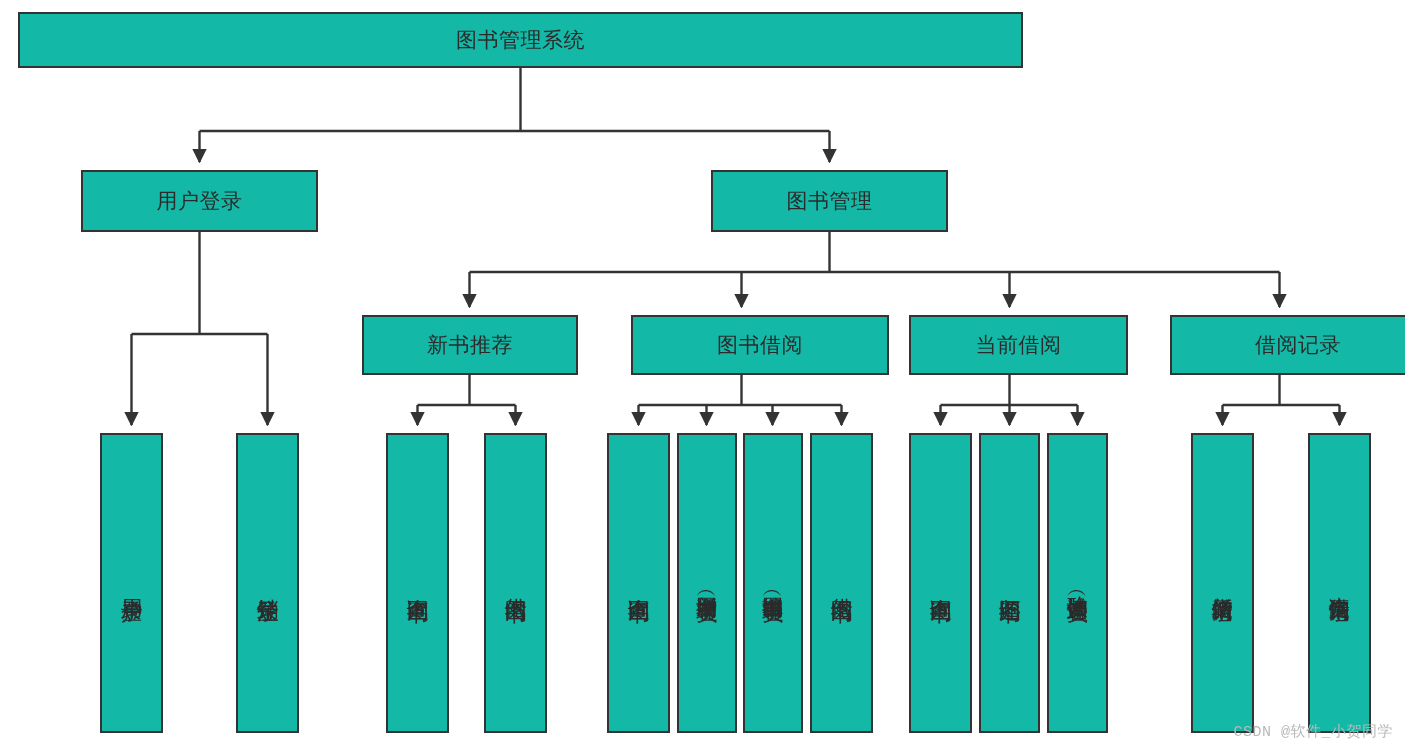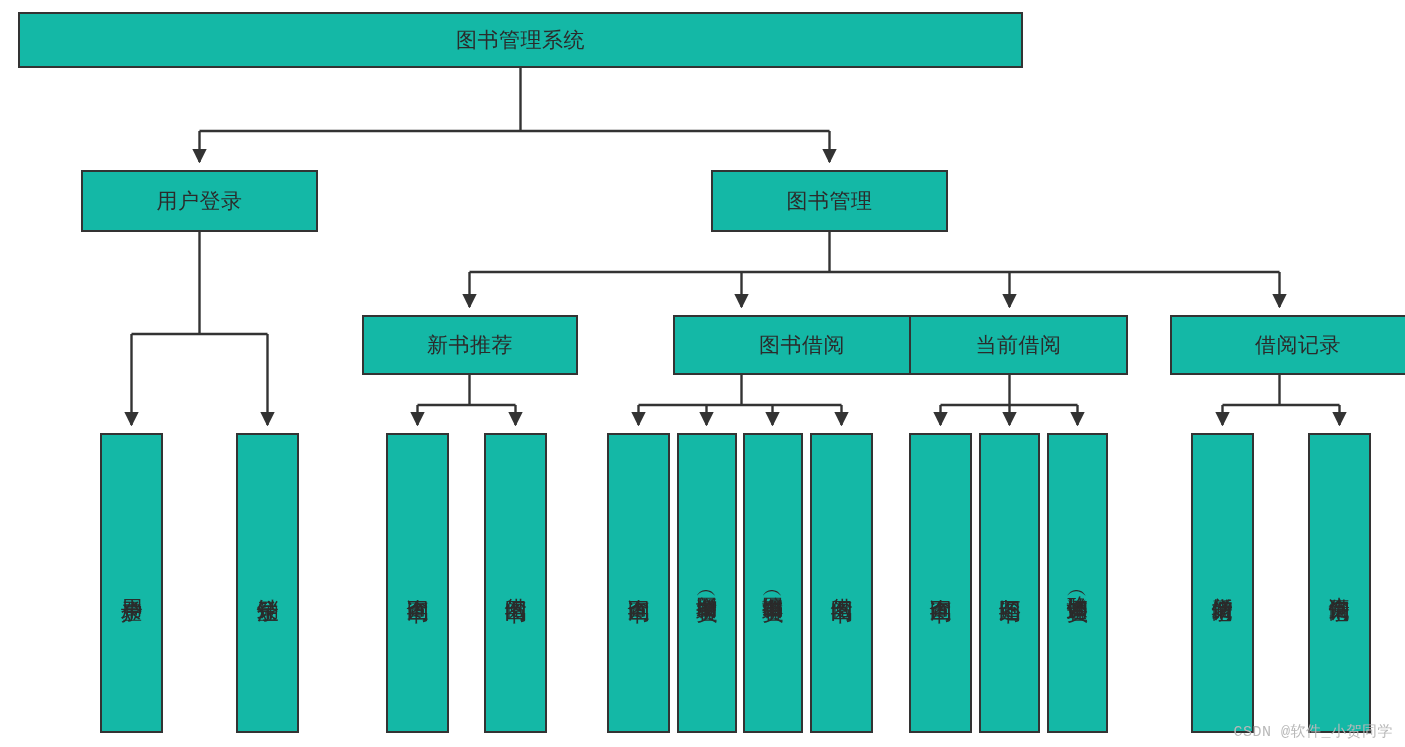--- a/index.html
+++ b/index.html
@@ -139,21 +139,21 @@
   <div class="node horizontal" style="left:81px; top:170px; width:237px; height:62px;">
     <span class="lbl">用户登录</span>
   </div>
   <div class="node horizontal" style="left:711px; top:170px; width:237px; height:62px;">
     <span class="lbl">图书管理</span>
   </div>
 
   <div class="node horizontal" style="left:362px; top:315px; width:216px; height:60px;">
     <span class="lbl">新书推荐</span>
   </div>
-  <div class="node horizontal" style="left:631px; top:315px; width:258px; height:60px;margin-left:42px;">
+  <div class="node horizontal" style="left:631px; top:315px; width:258px; height:60px;">
     <span class="lbl">图书借阅</span>
   </div>
   <div class="node horizontal" style="left:901px; top:315px; width:219px; height:60px;margin-left:8px;">
     <span class="lbl">当前借阅</span>
   </div>
   <div class="node horizontal" style="left:1170px; top:315px; width:256px; height:60px;">
     <span class="lbl">借阅记录</span>
   </div>
 
   <div class="node vertical" style="left:100px; top:433px; width:63px; height:300px;">

